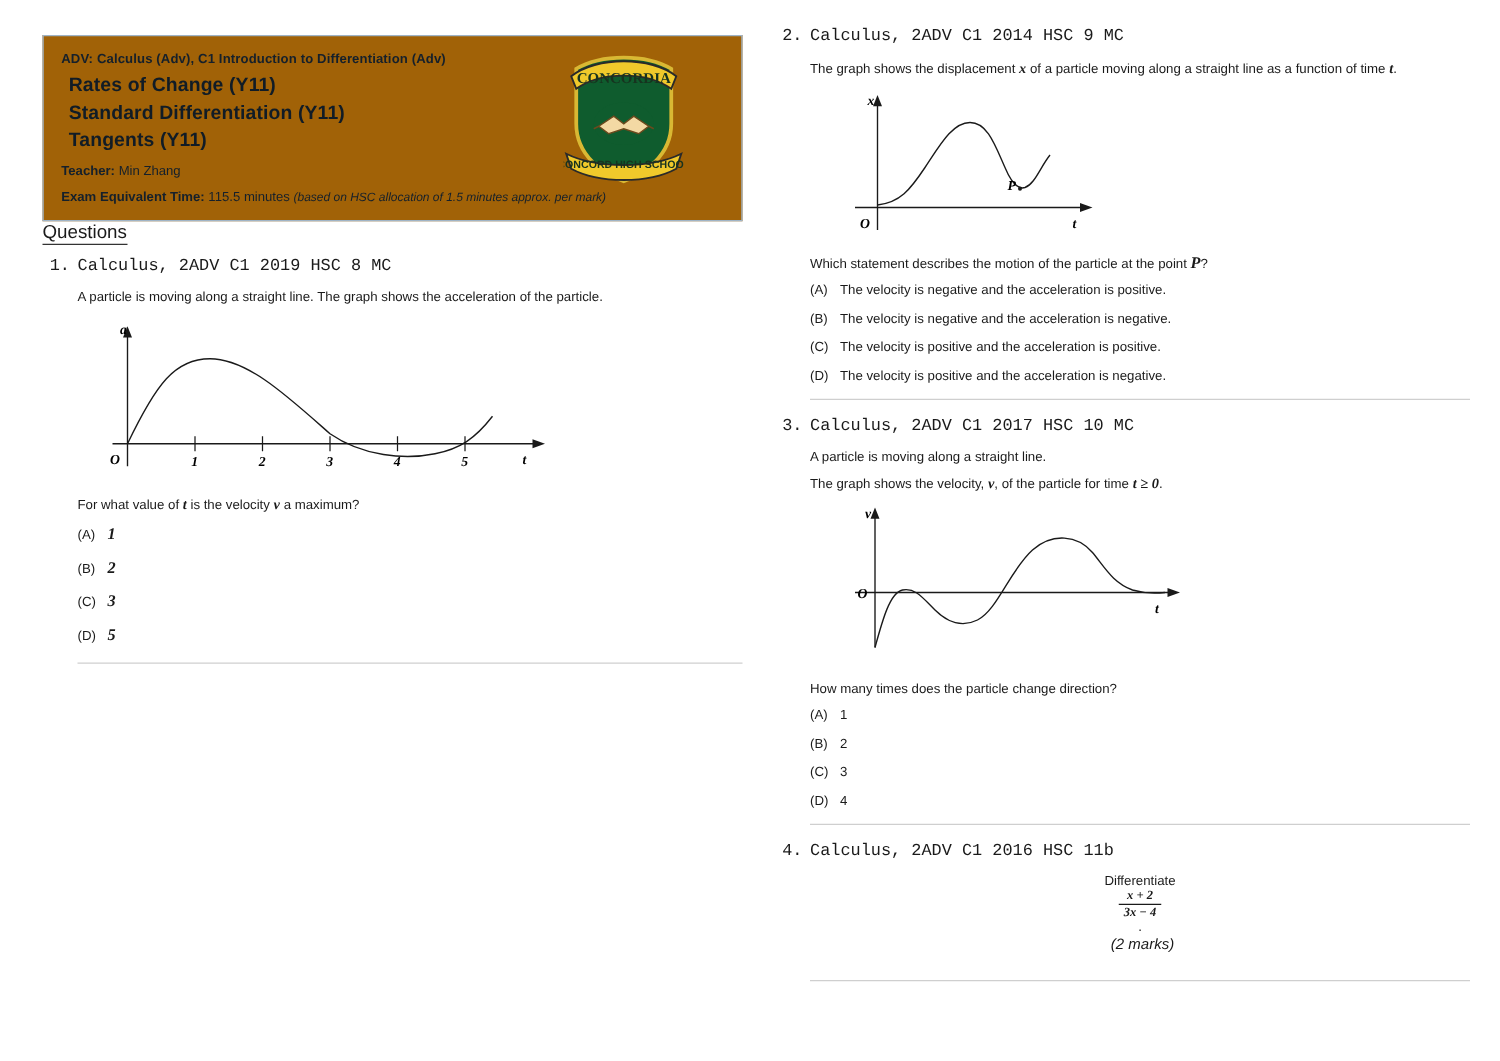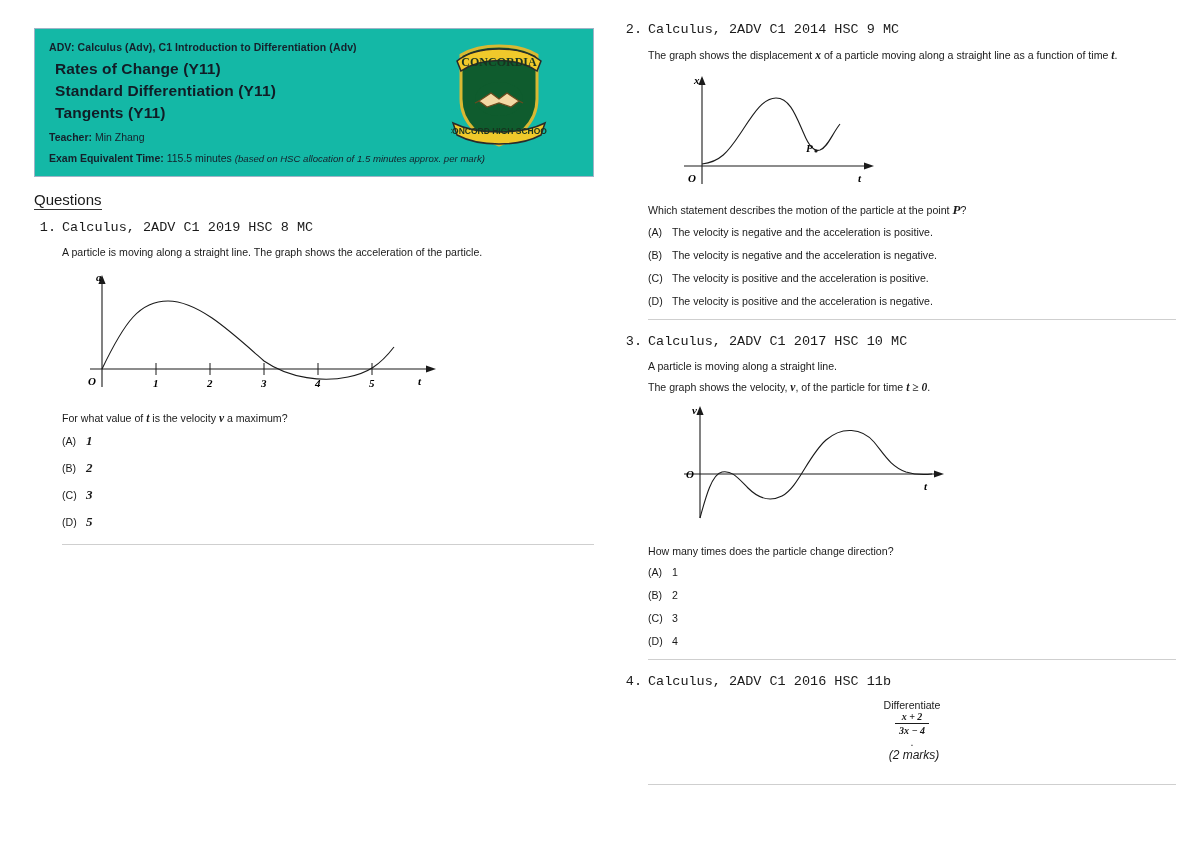--- a/index.html
+++ b/index.html
@@ -29,21 +29,21 @@
     position: absolute;
     left: 620px;
     top: 22px;
     width: 556px;
   }
 
   
   .header-card {
     position: relative;
     border: 1px solid #9fb4c7;
-    background: #14b8a6;
+    background: #a16207;
     padding: 12px 14px 12px 14px;
     min-height: 146px;
     box-sizing: border-box;
   }
   .hdr-sub {
     font-size: 10.5px;
     font-weight: bold;
     color: #15202b;
     letter-spacing: 0.1px;
     margin-bottom: 7px;
@@ -70,21 +70,21 @@
     top: 8px;
     width: 96px;
     height: 112px;
   }
   .crest svg { display:block; }
 
   
   .questions-heading {
     font-size: 15px;
     color: #1a1a1a;
-    margin: 14px 0 10px 0;
+    margin: 0 0 10px 0;
     border-bottom: 1.5px solid #333;
     display: inline-block;
     padding-bottom: 1px;
   }
 
   
   .q {
     position: relative;
     margin-bottom: 6px;
   }

